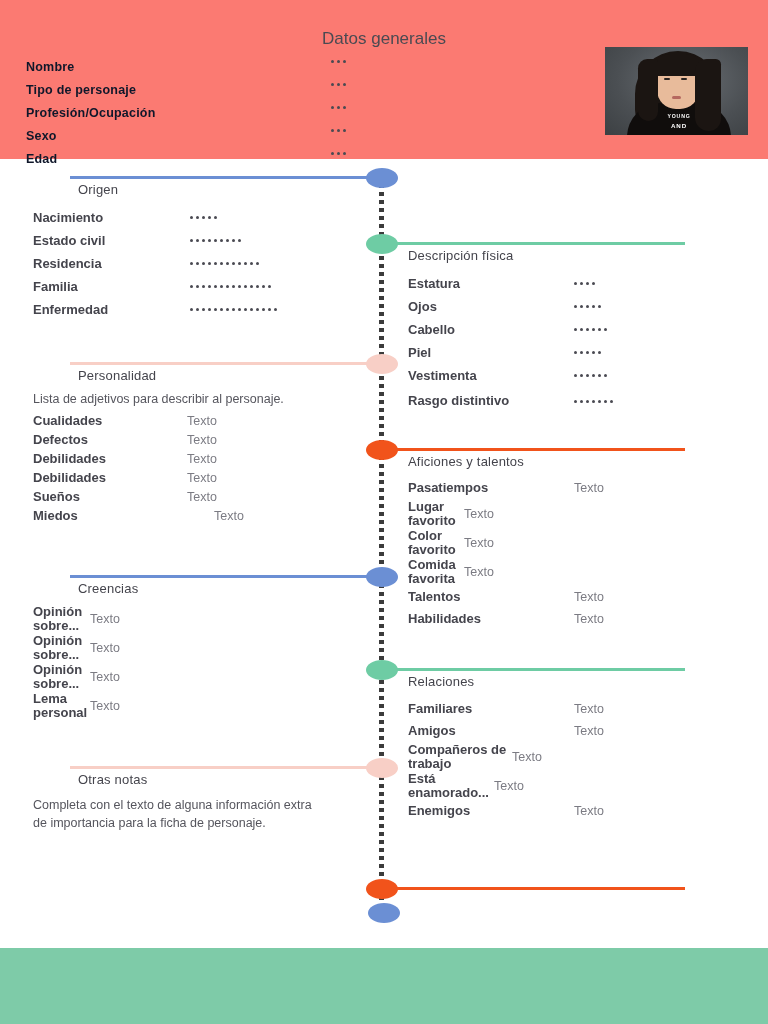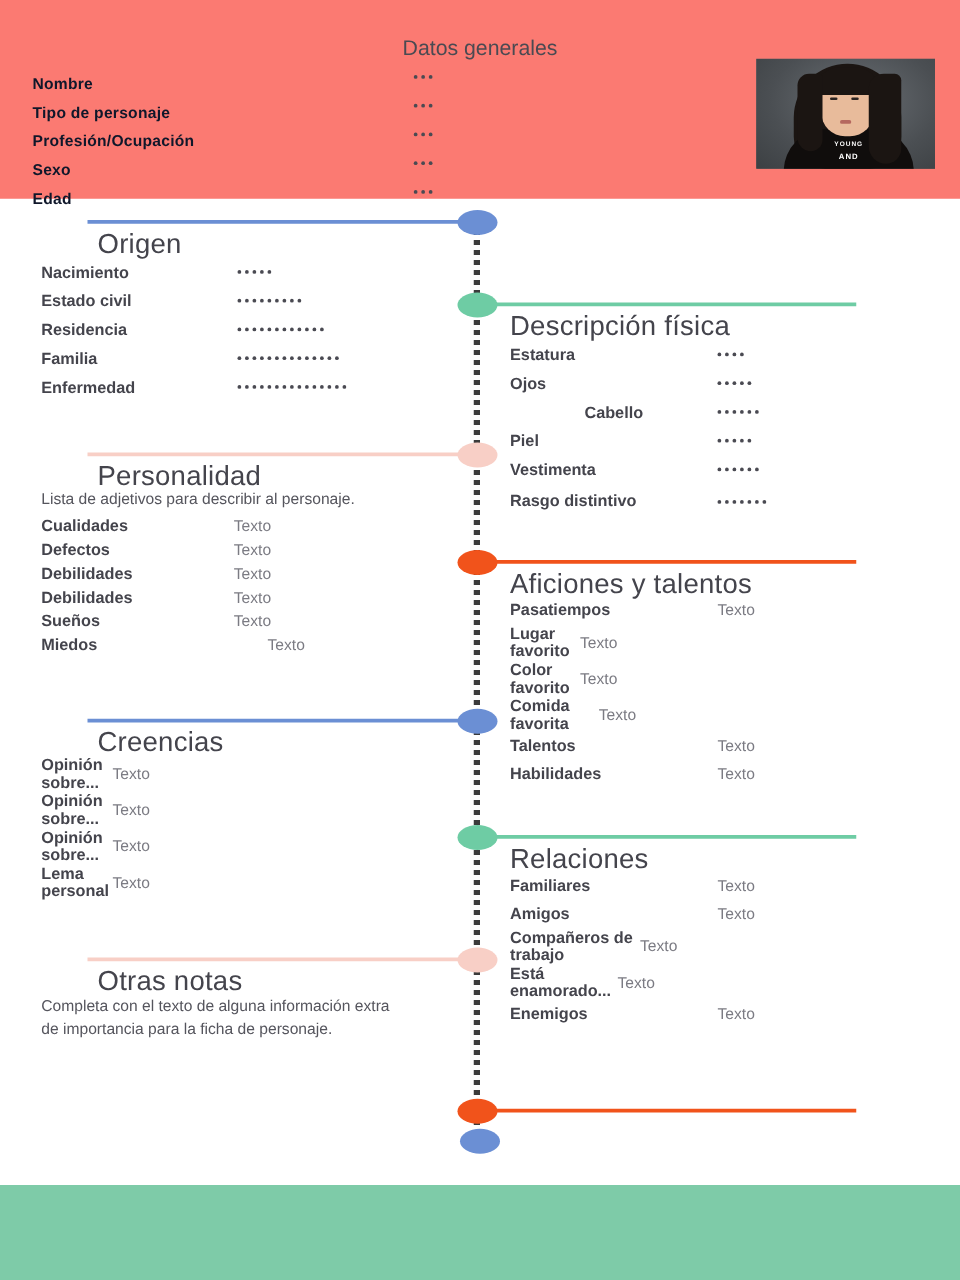--- a/index.html
+++ b/index.html
@@ -105,21 +105,21 @@
 
   
   .conn { position: absolute; height: 3px; }
   .marker {
     position: absolute; width: 32px; height: 20px; border-radius: 50%;
   }
 
   
   .sec { position: absolute; }
   .sec-title {
-    font-size: 22px; font-weight: 400; color: #44444c; letter-spacing: .2px;
+    font-size: 13px; font-weight: 400; color: #44444c; letter-spacing: .2px;
     white-space: nowrap;
   }
   .sec-desc {
     font-size: 12.5px; color: #55555d; line-height: 15px; margin-top: 4px;
   }
   .row { position: relative; display: flex; align-items: center; }
   .lab {
     font-size: 13px; font-weight: 700; color: #44444c; line-height: 14px;
   }
   .val { font-size: 12.5px; color: #7b7b83; }
@@ -340,21 +340,21 @@
       <span class="lab" style="width:190px; padding-left:24px;">Ojos</span>
       <span class="dots">
           <i></i>
           <i></i>
           <i></i>
           <i></i>
           <i></i>
         </span>
     </div>
     <div class="row" style="height:23px;">
-      <span class="lab" style="width:190px; padding-left:24px;text-align:center;">Cabello</span>
+      <span class="lab" style="width:190px; padding-left:24px;">Cabello</span>
       <span class="dots">
           <i></i>
           <i></i>
           <i></i>
           <i></i>
           <i></i>
           <i></i>
         </span>
     </div>
     <div class="row" style="height:23px;">
@@ -436,21 +436,21 @@
       <span class="val">Texto</span>
     </div>
     <div class="row" style="height:29px;">
       <span class="lab" style="width:190px; padding-left:24px; max-width:80px;">Lugar favorito</span>
       <span class="val">Texto</span>
     </div>
     <div class="row" style="height:29px;">
       <span class="lab" style="width:190px; padding-left:24px; max-width:80px;">Color favorito</span>
       <span class="val">Texto</span>
     </div>
-    <div class="row" style="height:29px;gap:15px;">
+    <div class="row" style="height:29px;">
       <span class="lab" style="width:190px; padding-left:24px; max-width:80px;">Comida favorita</span>
       <span class="val">Texto</span>
     </div>
     <div class="row" style="height:22px;">
       <span class="lab" style="width:190px; padding-left:24px;">Talentos</span>
       <span class="val">Texto</span>
     </div>
     <div class="row" style="height:22px;">
       <span class="lab" style="width:190px; padding-left:24px;">Habilidades</span>
       <span class="val">Texto</span>

